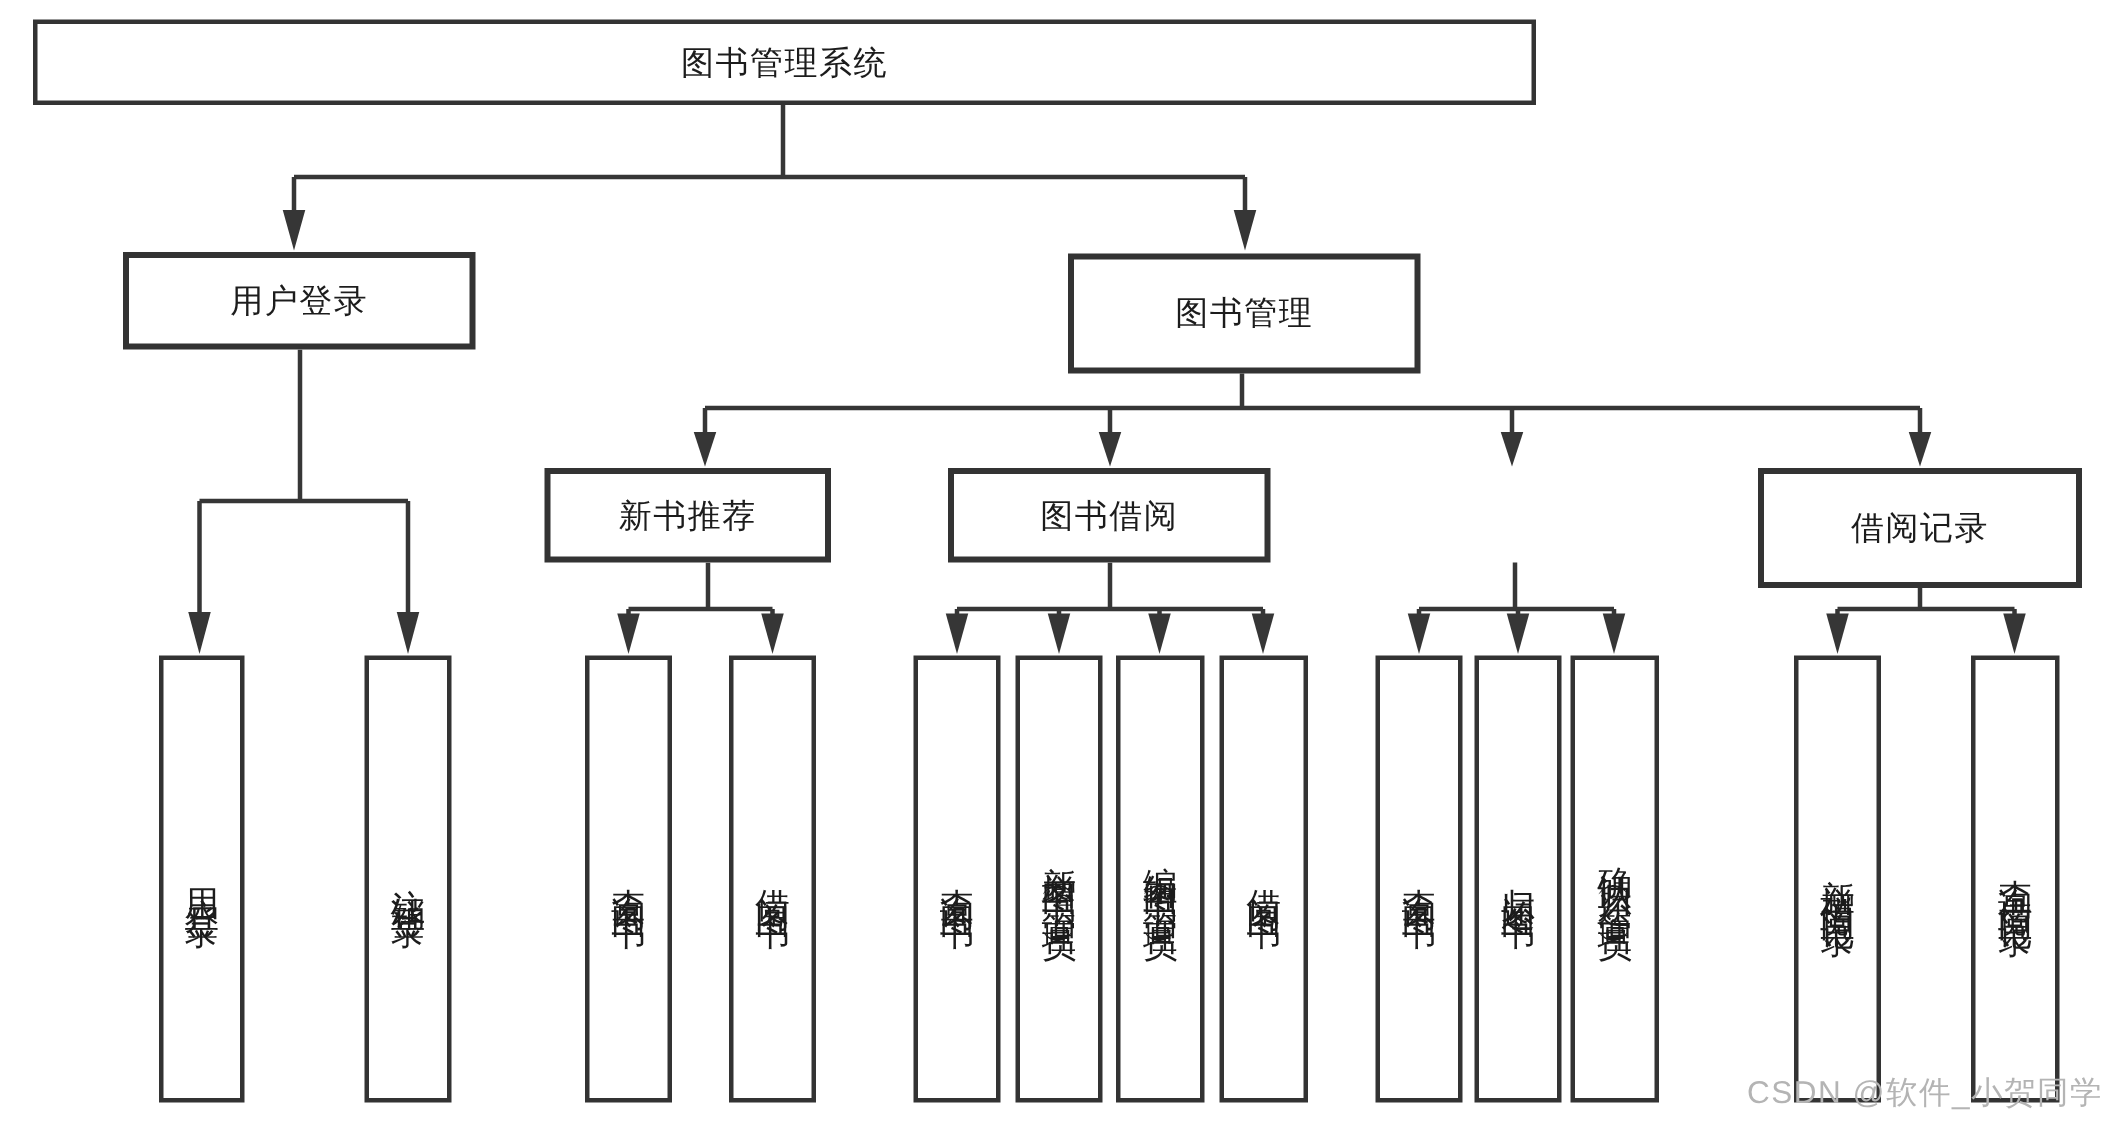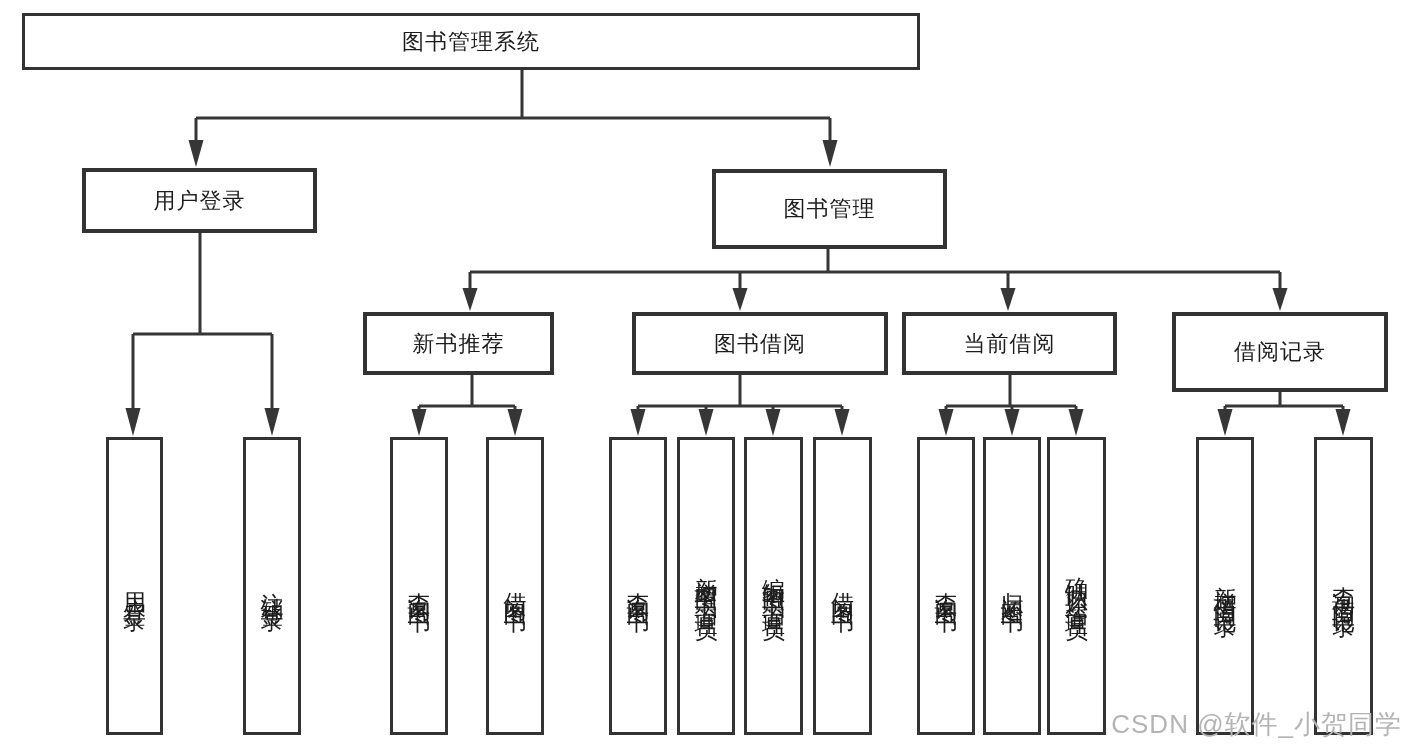--- a/index.html
+++ b/index.html
@@ -27,21 +27,21 @@
     letter-spacing:6px;
     line-height:1;
     border-width:3px;
   }
   .watermark{
     position:absolute;
     right:3px;
     bottom:5px;
     z-index:5;
     color:#b4b4b4;
-    font-size:26px;
+    font-size:21px;
     letter-spacing:1px;
     white-space:nowrap;
   }
 </style>
 </head>
 <body>
 
 <div class="canvas">
 
   <svg class="connectors" width="1405" height="747" viewBox="0 0 1405 747">
@@ -66,28 +66,27 @@
     <polygon points="706,436 698.5,409 713.5,409" fill="#363636"></polygon>
     <polygon points="773,436 765.5,409 780.5,409" fill="#363636"></polygon>
     <polygon points="842,436 834.5,409 849.5,409" fill="#363636"></polygon>
     <polygon points="946,436 938.5,409 953.5,409" fill="#363636"></polygon>
     <polygon points="1012,436 1004.5,409 1019.5,409" fill="#363636"></polygon>
     <polygon points="1076,436 1068.5,409 1083.5,409" fill="#363636"></polygon>
     <polygon points="1225,436 1217.5,409 1232.5,409" fill="#363636"></polygon>
     <polygon points="1343,436 1335.5,409 1350.5,409" fill="#363636"></polygon>
   </svg>
 
-  <div class="node" style="left:22px;top:13px;width:898px;height:57px">图书管理系统</div>
+  <div class="node" style="left:22px;top:13px;width:1002px;height:57px">图书管理系统</div>
 
   <div class="node lvl" style="left:82px;top:168px;width:235px;height:65px">用户登录</div>
   <div class="node lvl" style="left:712px;top:169px;width:235px;height:80px">图书管理</div>
 
   <div class="node lvl" style="left:363px;top:312px;width:191px;height:63px">新书推荐</div>
-  <div class="node lvl" style="left:632px;top:312px;width:256px;height:63px">图书借阅</div>
-  <div class="node lvl" style="left:902px;top:312px;width:215px;height:63px">当前借阅</div>
+  <div class="node lvl" style="left:632px;top:312px;width:215px;height:63px">图书借阅</div>
   <div class="node lvl" style="left:1172px;top:312px;width:216px;height:80px">借阅记录</div>
 
   <div class="node leaf" style="left:106px;top:437px;width:57px;height:298px">用户登录</div>
   <div class="node leaf" style="left:243px;top:437px;width:58px;height:298px">注销登录</div>
 
   <div class="node leaf" style="left:390px;top:437px;width:58px;height:298px">查询图书</div>
   <div class="node leaf" style="left:486px;top:437px;width:58px;height:298px">借阅图书</div>
 
   <div class="node leaf" style="left:609px;top:437px;width:58px;height:298px">查询图书</div>
   <div class="node leaf" style="left:677px;top:437px;width:58px;height:298px">新增图书（管理员）</div>

